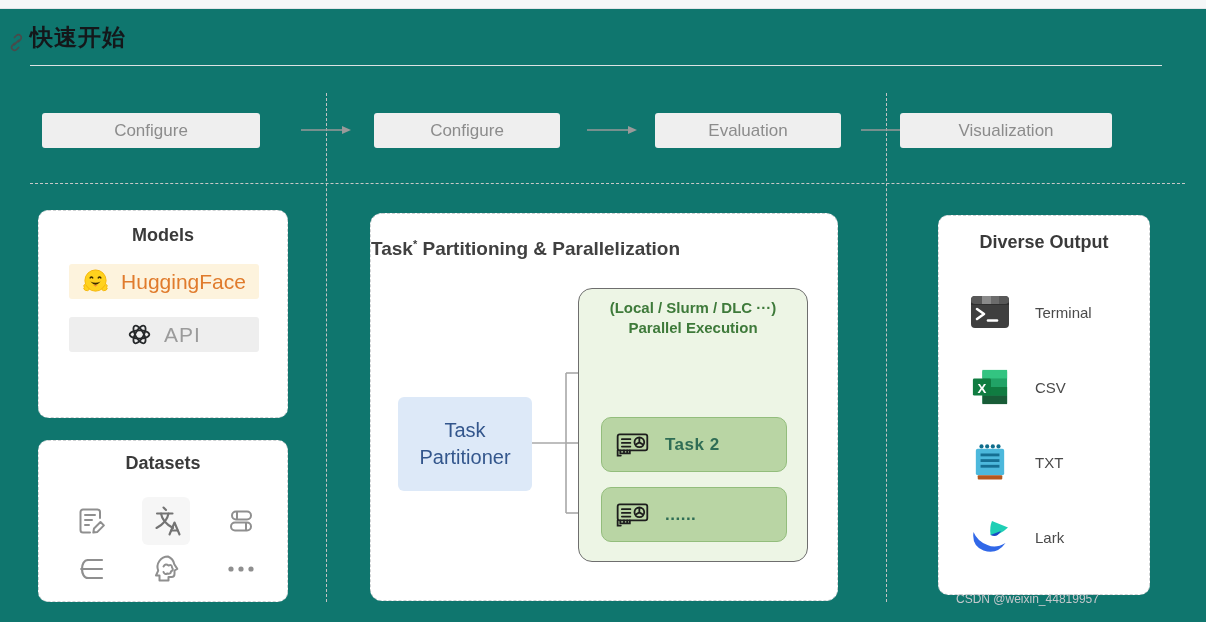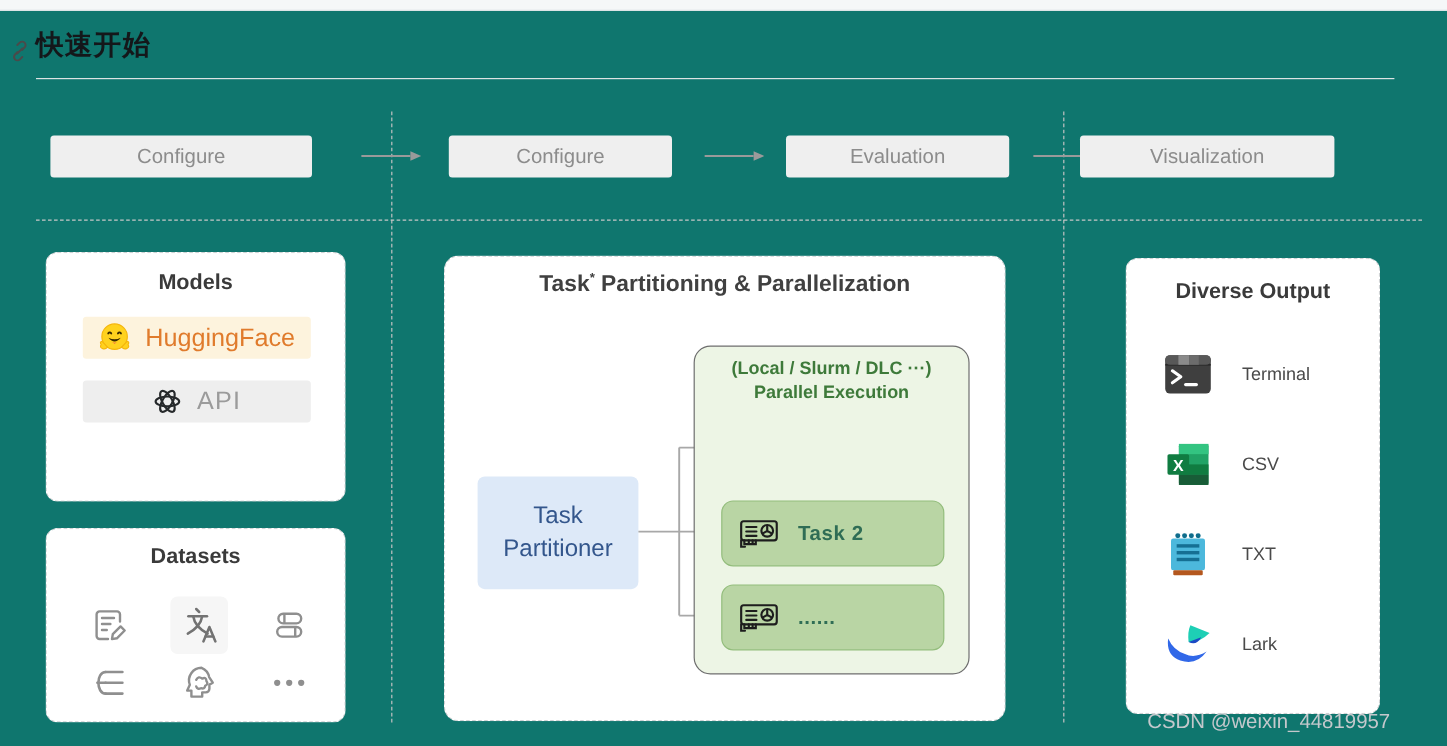--- a/index.html
+++ b/index.html
@@ -42,21 +42,21 @@
   }
   .row-hf { background:#fdf3dd; color:#e07b2c; }
   .row-api { background:#eeeeee; color:#9b9b9b; letter-spacing:1px; }
   .row-custom { background:#ddccec; color:#a79ab8; letter-spacing:.5px; }
   
   .ds-cell {
     position:absolute; width:48px; height:48px; display:flex; align-items:center; justify-content:center;
   }
   .ds-cell.hl { background:#f6f6f6; border-radius:6px; }
   
-  .mid-title { margin-top:12px; text-align:center; font-weight:bold; font-size:19px; color:#404040; }
+  .mid-title { margin-top:24px; text-align:left; font-weight:bold; font-size:19px; color:#404040; }
   .mid-title sup { font-size:11px; }
   .partitioner {
     position:absolute; left:398px; top:397px; width:134px; height:94px;
     background:#dde9f8; border-radius:6px; display:flex; flex-direction:column;
     align-items:center; justify-content:center; color:#33568c; font-size:20px; line-height:1.35;
   }
   .parallel-box {
     position:absolute; left:578px; top:288px; width:230px; height:274px;
     background:#edf5e5; border:1.8px solid #6e6e6e; border-radius:14px;
   }
@@ -72,21 +72,21 @@
   .task-label { font-weight:bold; font-size:17px; color:#2f6d55; letter-spacing:.5px; }
   .connectors { position:absolute; left:530px; top:360px; }
   
   .out-row {
     position:absolute; left:30px; width:170px; height:44px;
     display:flex; align-items:center; gap:24px;
   }
   .out-icon { width:42px; height:40px; display:flex; align-items:center; justify-content:center; flex-shrink:0; }
   .out-label { font-size:15px; color:#4a4a4a; }
   .watermark {
-    position:absolute; left:956px; top:592px; font-size:17px; color:#c4c8cc;
+    position:absolute; left:956px; top:592px; font-size:12px; color:#c4c8cc;
     background:transparent; white-space:nowrap;
   }
 </style>
 </head>
 <body>
 
 <div class="page">
   <div class="topbar"></div>
 
   <div class="header">

